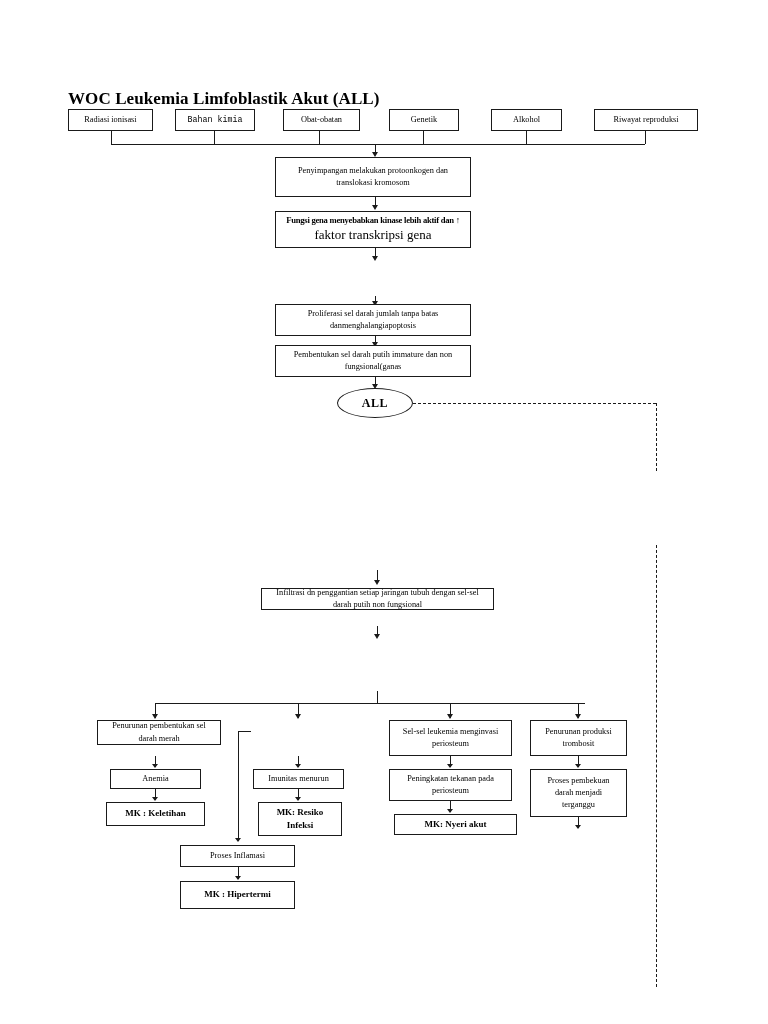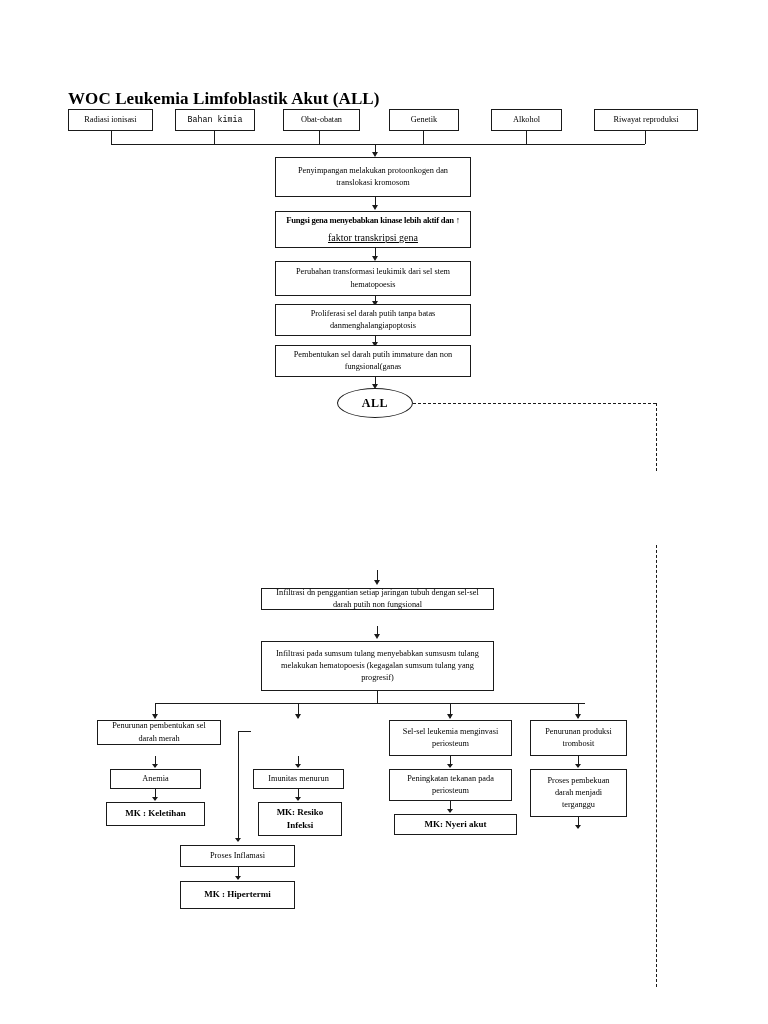--- a/index.html
+++ b/index.html
@@ -60,23 +60,22 @@
     justify-content: space-between;
   }
   .node .line1 {
     font-weight: bold;
     font-size: 8.6px;
     letter-spacing: -0.25px;
     display: block;
   }
   .node .line2 {
     font-weight: normal;
-    font-size: 10px;
+    font-size: 13px;
     display: block;
-    text-decoration: underline;
   }
 
   
   .oval {
     position: absolute;
     box-sizing: border-box;
     border: 1.3px solid #1a1a1a;
     border-radius: 50%;
     background: #ffffff;
     display: flex;
@@ -171,30 +170,26 @@
   <div class="arrow-down" style="left:371.5px; top:205px;"></div>
 
   <div class="node sub" style="left:275px; top:211px; width:196px; height:37px;">
     <span class="line1">Fungsi gena menyebabkan kinase lebih aktif dan ↑</span>
     <span class="line2">faktor transkripsi gena</span>
   </div>
 
   <div class="vline" style="left:375px; top:248px; height:10px;"></div>
   <div class="arrow-down" style="left:371.5px; top:256px;"></div>
 
-  <div class="node" style="left:275px; top:261px; width:196px; height:35px;">
-    <span class="txt">Perubahan transformasi leukimik dari sel stem
-hematopoesis</span>
-  </div>
 
   <div class="vline" style="left:375px; top:296px; height:7px;"></div>
   <div class="arrow-down" style="left:371.5px; top:301px;"></div>
 
   <div class="node" style="left:275px; top:304px; width:196px; height:32px;">
-    <span class="txt">Proliferasi sel darah putih tanpa batas
+    <span class="txt">Proliferasi sel darah jumlah tanpa batas
 danmenghalangiapoptosis</span>
   </div>
 
   <div class="vline" style="left:375px; top:336px; height:8px;"></div>
   <div class="arrow-down" style="left:371.5px; top:342px;"></div>
 
   <div class="node" style="left:275px; top:345px; width:196px; height:32px;">
     <span class="txt">Pembentukan sel darah putih immature dan non
 fungsional(ganas</span>
   </div>
@@ -214,25 +209,20 @@
   <div class="arrow-down" style="left:373.5px; top:580px;"></div>
 
   <div class="node" style="left:261px; top:588px; width:233px; height:22px;">
     <span class="txt">Infiltrasi dn penggantian setiap jaringan tubuh dengan sel-sel
 darah putih non fungsional</span>
   </div>
 
   <div class="vline" style="left:377px; top:626px; height:10px;"></div>
   <div class="arrow-down" style="left:373.5px; top:634px;"></div>
 
-  <div class="node" style="left:261px; top:641px; width:233px; height:50px;">
-    <span class="txt">Infiltrasi pada sumsum tulang menyebabkan sumsusm tulang
-melakukan hematopoesis (kegagalan sumsum tulang yang
-progresif)</span>
-  </div>
 
   <div class="vline" style="left:377px; top:691px; height:12px;"></div>
   <div class="hline" style="left:155px; top:703px; width:430px;"></div>
 
   <div class="vline" style="left:155px; top:703px; height:15px;"></div>
   <div class="arrow-down" style="left:151.5px; top:714px;"></div>
   <div class="vline" style="left:298px; top:703px; height:15px;"></div>
   <div class="arrow-down" style="left:294.5px; top:714px;"></div>
   <div class="vline" style="left:450px; top:703px; height:15px;"></div>
   <div class="arrow-down" style="left:446.5px; top:714px;"></div>

